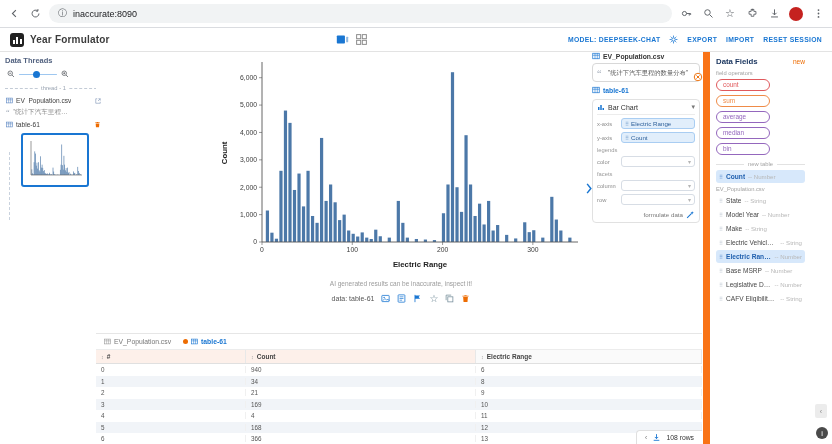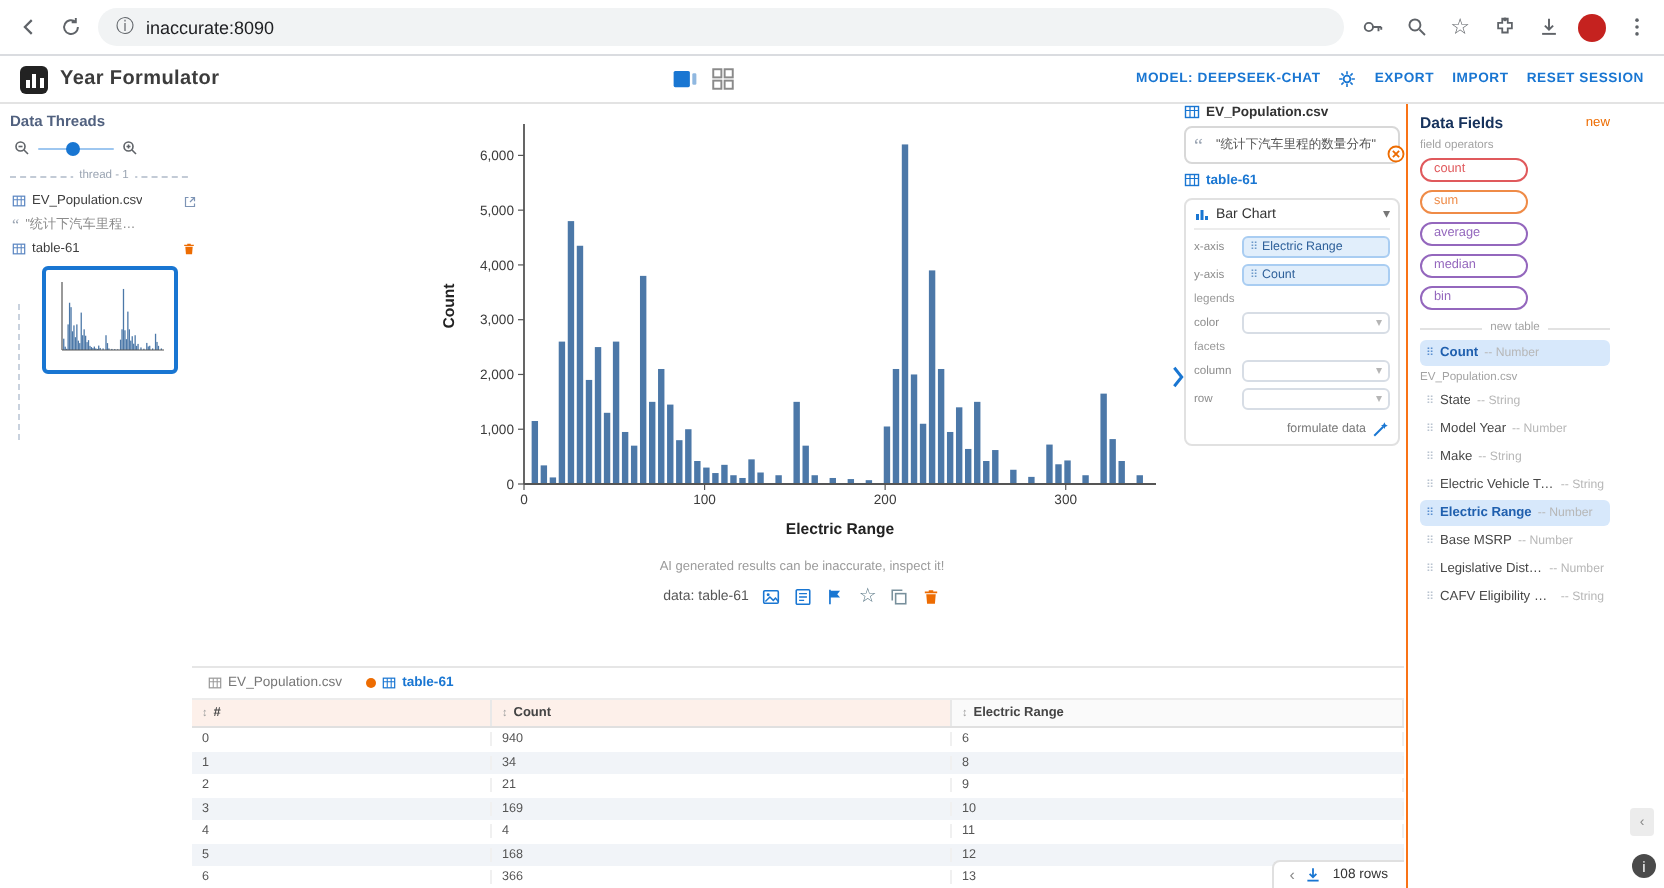--- a/index.html
+++ b/index.html
@@ -21,21 +21,21 @@
   
   .appbar{position:absolute;left:0;top:28px;width:832px;height:24px;background:#fff;border-bottom:1px solid #e3e3e3;display:flex;align-items:center;padding:0 10px}
   .logo{width:14px;height:14px;background:#222;border-radius:3px;display:flex;align-items:flex-end;justify-content:center;gap:1.5px;padding:2.5px}
   .logo i{display:block;width:2px;background:#fff}
   .app-title{font-size:10px;color:#3c3c3c;margin-left:6px;font-weight:bold;letter-spacing:.2px}
   .view-toggles{position:absolute;left:336px;top:5px;display:flex;gap:6px;align-items:center}
   .appbar-links{margin-left:auto;display:flex;align-items:center;gap:9px;font-size:6.8px;color:#1976d2;letter-spacing:.3px;font-weight:bold}
   .appbar-links span{cursor:pointer}
 
   
-  .threads{position:absolute;left:0;top:52px;width:108px;bottom:0;background:#fff;border-right:4px solid #fca5a5;padding:4px 5px}
+  .threads{position:absolute;left:0;top:52px;width:108px;bottom:0;background:#fff;border-right:1px solid #fca5a5;padding:4px 5px}
   .th-head{display:flex;align-items:center;font-size:7.5px;font-weight:bold;color:#51617f}
   .th-head .chev{margin-left:auto;color:#8a96a8;font-size:8px}
   .zoom-row{display:flex;align-items:center;gap:4px;margin:5px 0 2px 2px}
   .slider{position:relative;width:38px;height:8px}
   .slider .track{position:absolute;left:0;right:0;top:3.5px;height:1.5px;background:#9ec7f0;border-radius:1px}
   .slider .thumb{position:absolute;left:14px;top:0.5px;width:7px;height:7px;border-radius:50%;background:#1976d2}
   .thread-sep{position:relative;border-top:1px dashed #c3cbd6;margin:10px 0 6px}
   .thread-sep span{position:absolute;left:50%;top:-4px;transform:translateX(-50%);background:#fff;padding:0 3px;font-size:5.8px;color:#9aa4b2;white-space:nowrap}
   .titem{display:flex;align-items:center;gap:3px;font-size:6.6px;color:#3d3d3d;padding:2px 1px;position:relative;z-index:1}
   .titem .lbl{white-space:nowrap;overflow:hidden;text-overflow:ellipsis;max-width:58px}
@@ -64,21 +64,21 @@
   .enc-row{display:flex;align-items:center;gap:3px;margin:3px 0}
   .enc-label{width:21px;font-size:5.8px;color:#8d8d8d;text-align:left}
   .enc-box{flex:1;height:11px;border:1px solid #d7dde5;border-radius:3px;display:flex;align-items:center;gap:2px;padding:0 3px;font-size:6.2px;color:#333;background:#fff}
   .enc-box .caret{margin-left:auto;color:#b5b5b5;font-size:6px}
   .enc-box.filled{background:#e1eefb;border-color:#a9cdf2;color:#2d5f99}
   .enc-box .drag{color:#6c98c9;font-size:5.5px}
   .enc-section{font-size:5.8px;color:#9a9a9a;margin-top:4px}
   .formulate{display:flex;align-items:center;justify-content:flex-end;gap:3px;margin-top:5px;font-size:6.2px;color:#777}
 
   
-  .fields{position:absolute;left:703px;top:52px;width:108px;bottom:0;background:#fff;border-left:1px solid #f97316;padding:5px 6px}
+  .fields{position:absolute;left:703px;top:52px;width:108px;bottom:0;background:#fff;border-left:7px solid #f97316;padding:5px 6px}
   .fp-head{display:flex;align-items:center;font-size:7.8px;font-weight:bold;color:#16325c}
   .fp-head .new{margin-left:auto;color:#ed6c02;font-size:6.6px;font-weight:normal}
   .fp-sub{font-size:5.8px;color:#a3a3a3;margin:4px 0 3px}
   .op-chips{display:flex;flex-wrap:wrap;gap:4px}
   .op-chip{width:54px;height:12px;line-height:10px;border:1px solid;border-radius:7px;background:#fff;font-size:6.4px;padding:0 6px;cursor:pointer}
   .new-table-sep{display:flex;align-items:center;gap:4px;font-size:5.8px;color:#a3a3a3;margin:6px 0 3px}
   .new-table-sep::before,.new-table-sep::after{content:"";flex:1;border-top:1px solid #e2e2e2}
   .frow{display:flex;align-items:center;gap:3px;height:13px;padding:0 3px;border-radius:3px;font-size:6.6px;color:#555;margin:1px 0;cursor:pointer}
   .frow .drag{color:#b9c3cf;font-size:5.5px}
   .frow .fname{color:#474747;white-space:nowrap;overflow:hidden;text-overflow:ellipsis}

